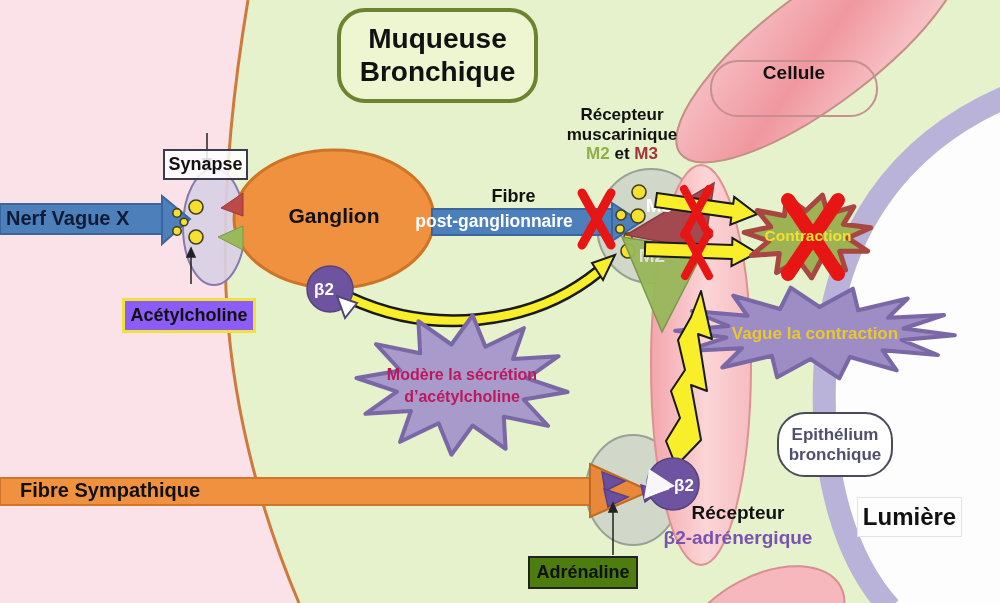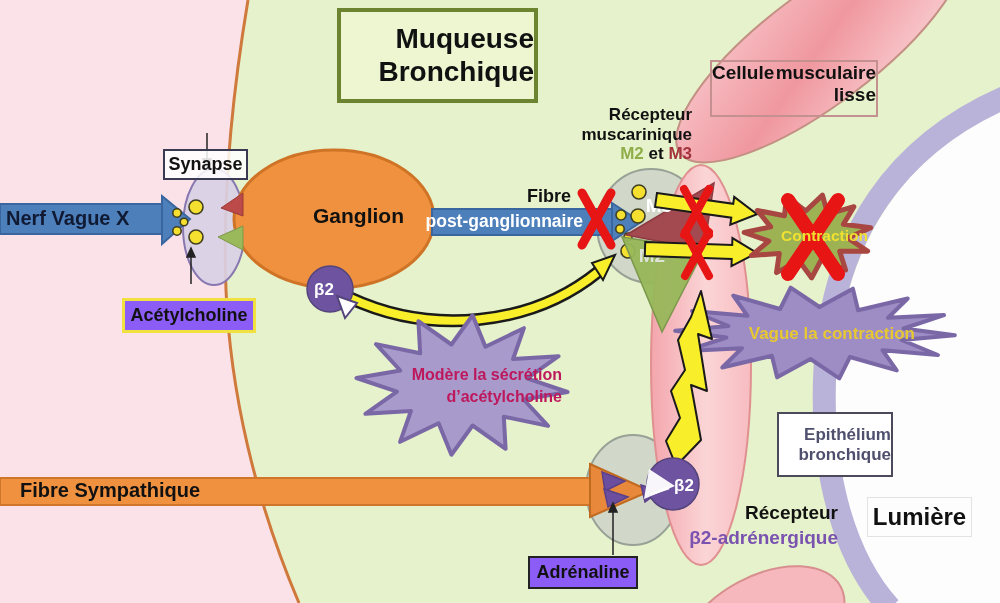--- a/index.html
+++ b/index.html
@@ -3,21 +3,21 @@
 <meta charset="utf-8">
 <style>
   html,body{margin:0;padding:0;background:#888;}
   #stage{
     position:relative;width:1000px;height:603px;overflow:hidden;
     font-family:"Liberation Sans","DejaVu Sans",sans-serif;
     background:#e5f2cb;
   }
   #shapes{position:absolute;left:0;top:0;}
   .lbl{position:absolute;font-weight:bold;color:#111;line-height:1.15;}
-  .center{text-align:right;}
+  .center{text-align:center;border-radius:28px;}
   .boxed{box-sizing:border-box;}
   #title-box{left:337px;top:8px;width:201px;height:95px;background:#edf6d0;
     border:4px solid #6c8430;display:flex;flex-direction:column;justify-content:center;
     font-size:28px;}
   #synapse-box{left:163px;top:101px;width:85px;height:31px;background:rgba(255,255,255,.85);
     border:2px solid #3a3a52;font-size:18px;display:flex;align-items:center;justify-content:center;margin-top:48px;}
   #nerf-vague{left:6px;top:207px;font-size:20px;color:#111a33;}
   #ganglion-lbl{left:264px;top:204px;width:140px;font-size:21px;}
   #acetyl-box{left:122px;top:298px;width:134px;height:35px;background:#8b5cf6;
     border:3px solid #f0e040;font-size:18px;display:flex;align-items:center;justify-content:center;}
@@ -25,29 +25,29 @@
   #fibre-post-2{left:405px;top:211px;width:178px;font-size:17.5px;color:#fff;}
   #recepteur-musc{left:552px;top:105px;width:140px;font-size:17px;}
   #recepteur-musc .m2{color:#8fae4a;}
   #recepteur-musc .m3{color:#a3333c;}
   #cellule-box{left:710px;top:60px;width:168px;height:57px;border:2px solid #c59090;
     font-size:19px;display:flex;flex-direction:row;justify-content:center;}
   #contraction-lbl{left:748px;top:227px;width:120px;font-size:15.5px;color:#f0e030;}
   #modere-lbl{left:362px;top:364px;width:200px;font-size:16px;color:#be185d;line-height:1.35;}
   #inhibe-lbl{left:715px;top:324px;width:200px;font-size:17px;color:#e8c832;}
   #fibre-symp{left:20px;top:479px;font-size:20px;}
-  #adrenaline-box{left:528px;top:556px;width:110px;height:33px;background:#8b5cf6;
+  #adrenaline-box{left:528px;top:556px;width:110px;height:33px;background:#4d7c0f;
     border:2px solid #222;font-size:18px;display:flex;align-items:center;justify-content:center;}
   #recepteur-b2{left:638px;top:501px;width:200px;font-size:19px;line-height:1.3;}
   #recepteur-b2 .purple{color:#7a52b0;}
   #epithelium-box{left:777px;top:412px;width:116px;height:65px;background:#fff;
     border:2px solid #4a4a5a;color:#4f4f6e;font-size:17px;
     display:flex;flex-direction:column;justify-content:center;}
   #lumiere-box{left:857px;top:497px;width:105px;height:40px;background:#fdfdfd;
-    border:1px solid #e3e3e3;font-size:24px;display:flex;align-items:center;justify-content:center;margin-left:10px;}
+    border:1px solid #e3e3e3;font-size:24px;display:flex;align-items:center;justify-content:center;}
 </style>
 </head>
 <body>
 
 <div id="stage">
 
 <svg id="shapes" width="1000" height="603" viewBox="0 0 1000 603">
   <defs>
     <linearGradient id="cellgrad" x1="0" y1="0" x2="1" y2="1">
       <stop offset="0" stop-color="#f8c9cd"></stop>
@@ -190,21 +190,20 @@
 <div class="lbl center" id="recepteur-musc">
   <div>Récepteur</div>
   <div>muscarinique</div>
   <div><span class="m2">M2</span>
     <span>et</span>
     <span class="m3">M3</span></div>
 </div>
 
 <div class="lbl boxed center" id="cellule-box">
   <div>Cellule</div>
-  <div>musculaire lisse</div>
 </div>
 
 <div class="lbl center" id="contraction-lbl">Contraction</div>
 
 <div class="lbl center" id="modere-lbl">
   <div>Modère la sécrétion</div>
   <div>d’acétylcholine</div>
 </div>
 
 <div class="lbl center" id="inhibe-lbl">Vague la contraction</div>

